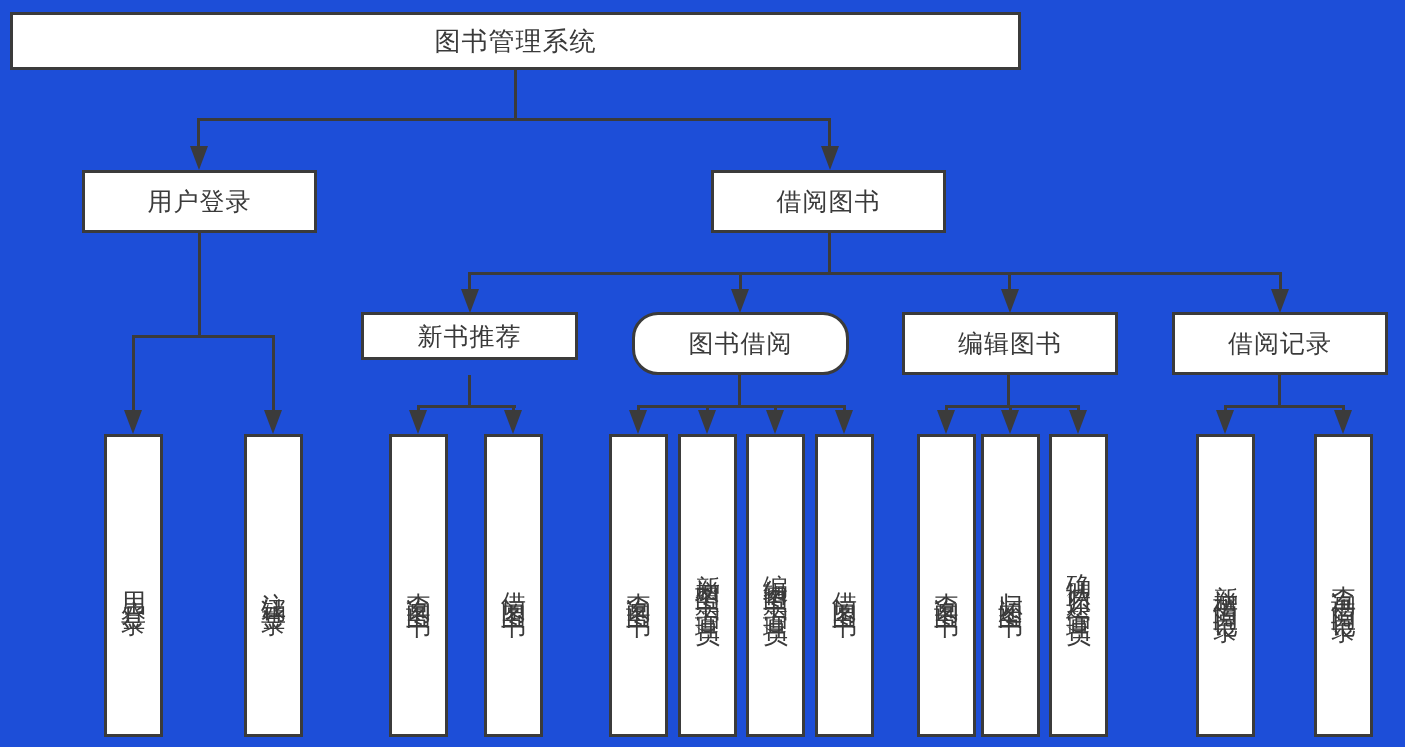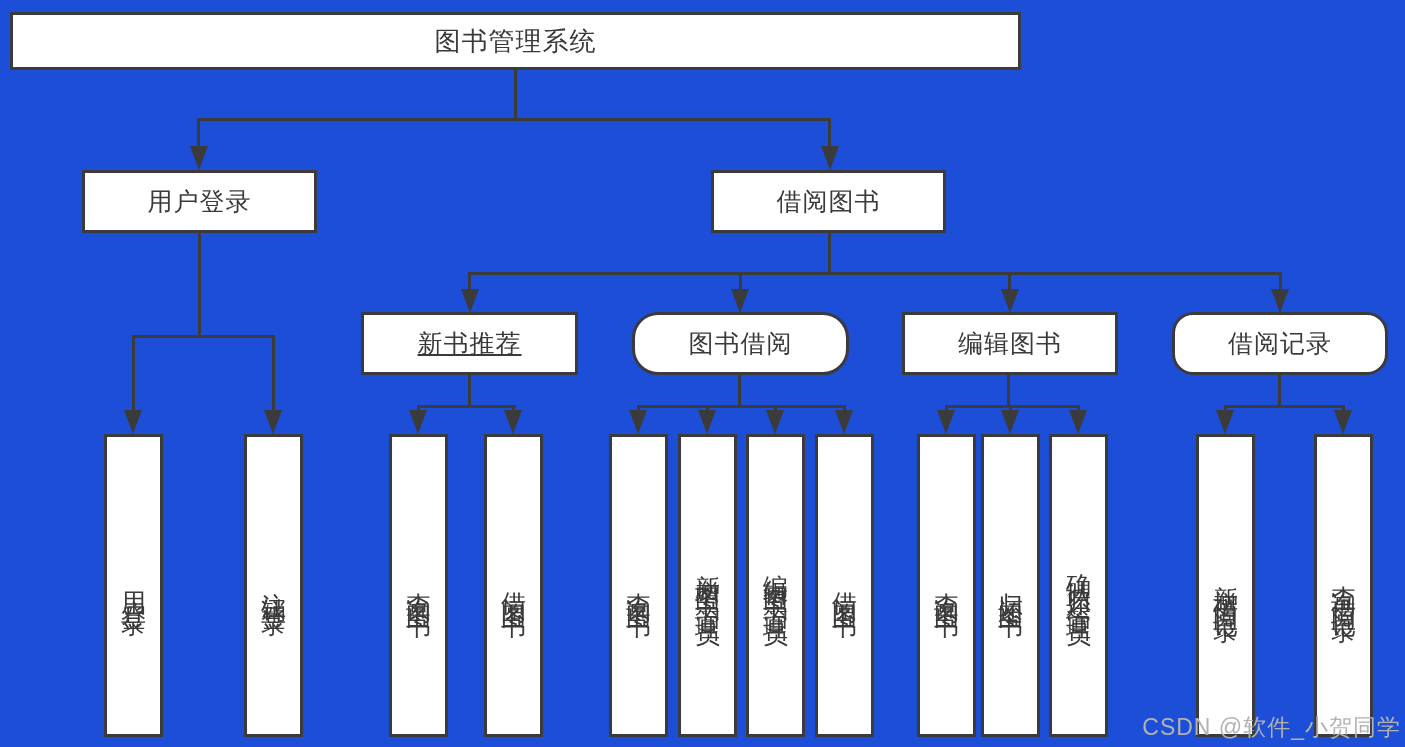--- a/index.html
+++ b/index.html
@@ -61,27 +61,27 @@
 <body>
 
 <div id="stage">
 
   <div class="hbox title" style="left:10px;top:12px;width:1011px;height:58px;">图书管理系统</div>
 
   <div class="hbox" style="left:82px;top:170px;width:235px;height:63px;">用户登录</div>
 
   <div class="hbox" style="left:711px;top:170px;width:235px;height:63px;">借阅图书</div>
 
-  <div class="hbox" style="left:361px;top:312px;width:217px;height:63px;text-decoration:underline;">新书推荐</div>
+  <div class="hbox" style="left:361px;top:312px;width:217px;height:48px;">新书推荐</div>
 
   <div class="hbox" style="left:632px;top:312px;width:217px;height:63px;border-radius:26px;">图书借阅</div>
 
   <div class="hbox" style="left:902px;top:312px;width:216px;height:63px;">编辑图书</div>
 
-  <div class="hbox" style="left:1172px;top:312px;width:216px;height:63px;border-radius:21px;">借阅记录</div>
+  <div class="hbox" style="left:1172px;top:312px;width:216px;height:63px;">借阅记录</div>
 
   <div class="vbox" style="left:104px;">
     <span>用户登录</span>
   </div>
   <div class="vbox" style="left:244px;">
     <span>注销登录</span>
   </div>
 
   <div class="vbox" style="left:389px;">
     <span>查询图书</span>
@@ -172,15 +172,14 @@
   <div class="line" style="left:1077px;top:405px;width:3px;height:9px;"></div>
   <div class="arr" style="left:1069px;top:410px;"></div>
 
   <div class="line" style="left:1278px;top:375px;width:3px;height:30px;"></div>
   <div class="line" style="left:1224px;top:405px;width:121px;height:3px;"></div>
   <div class="line" style="left:1224px;top:405px;width:3px;height:9px;"></div>
   <div class="arr" style="left:1216px;top:410px;"></div>
   <div class="line" style="left:1342px;top:405px;width:3px;height:9px;"></div>
   <div class="arr" style="left:1334px;top:410px;"></div>
 
-  <div class="watermark">CSDN @软件_小贺同学</div>
 
 </div>
 
 </body></html>

